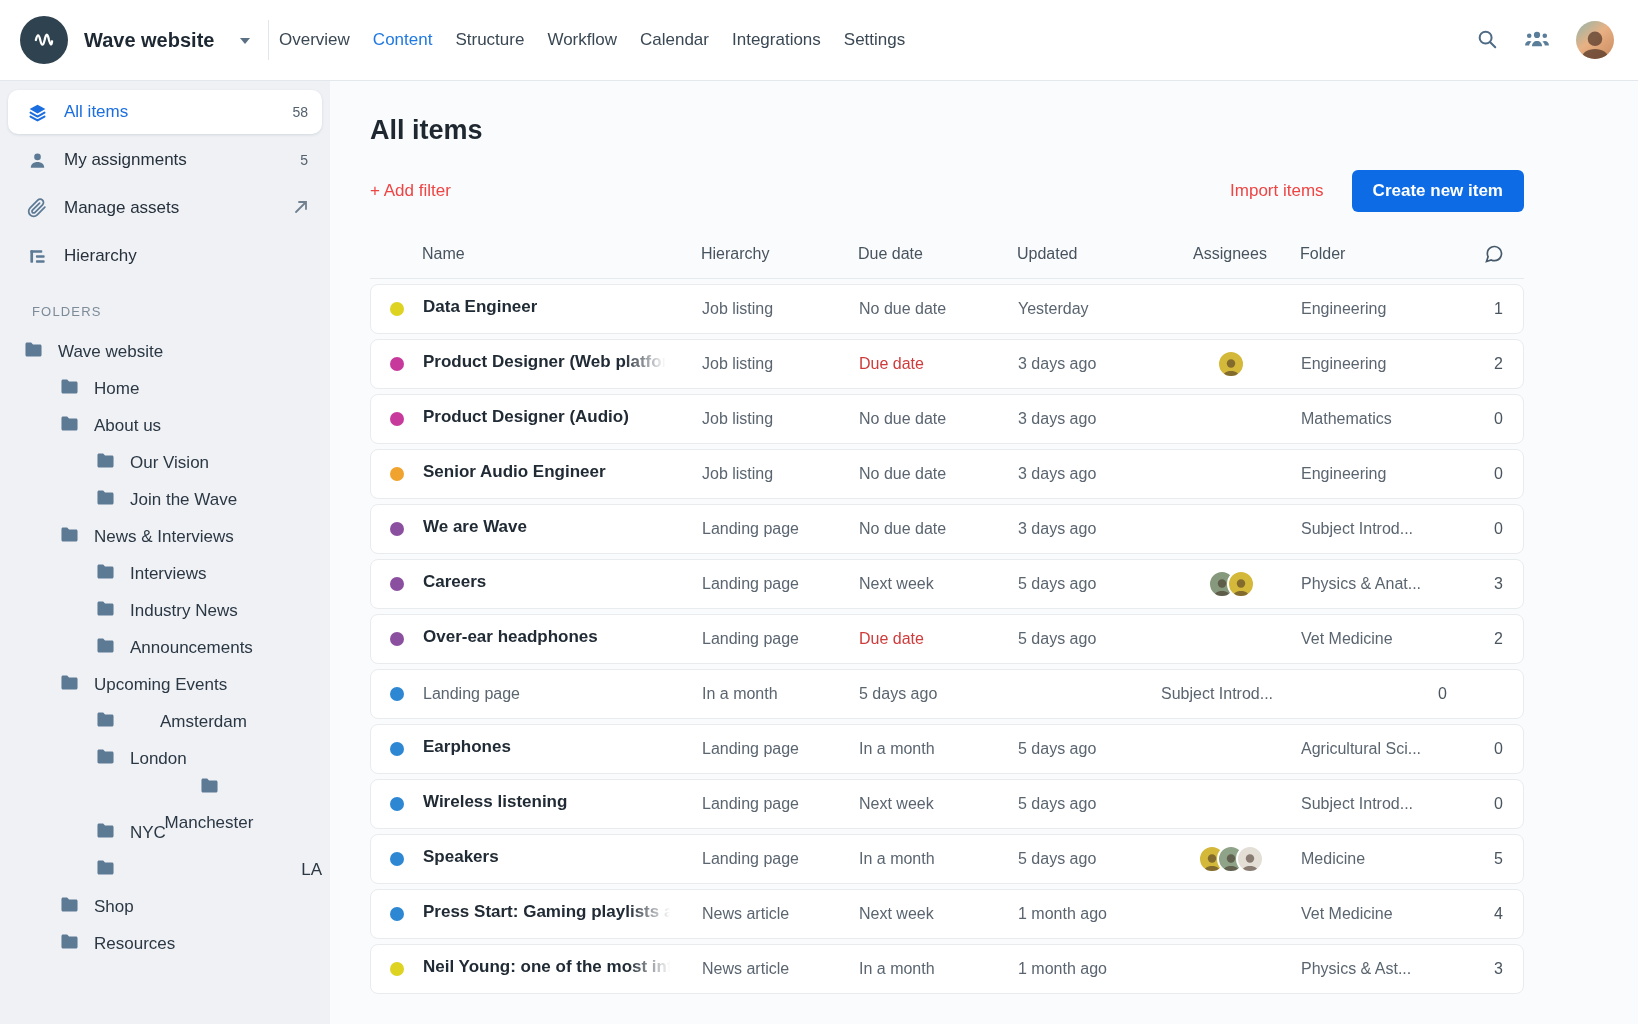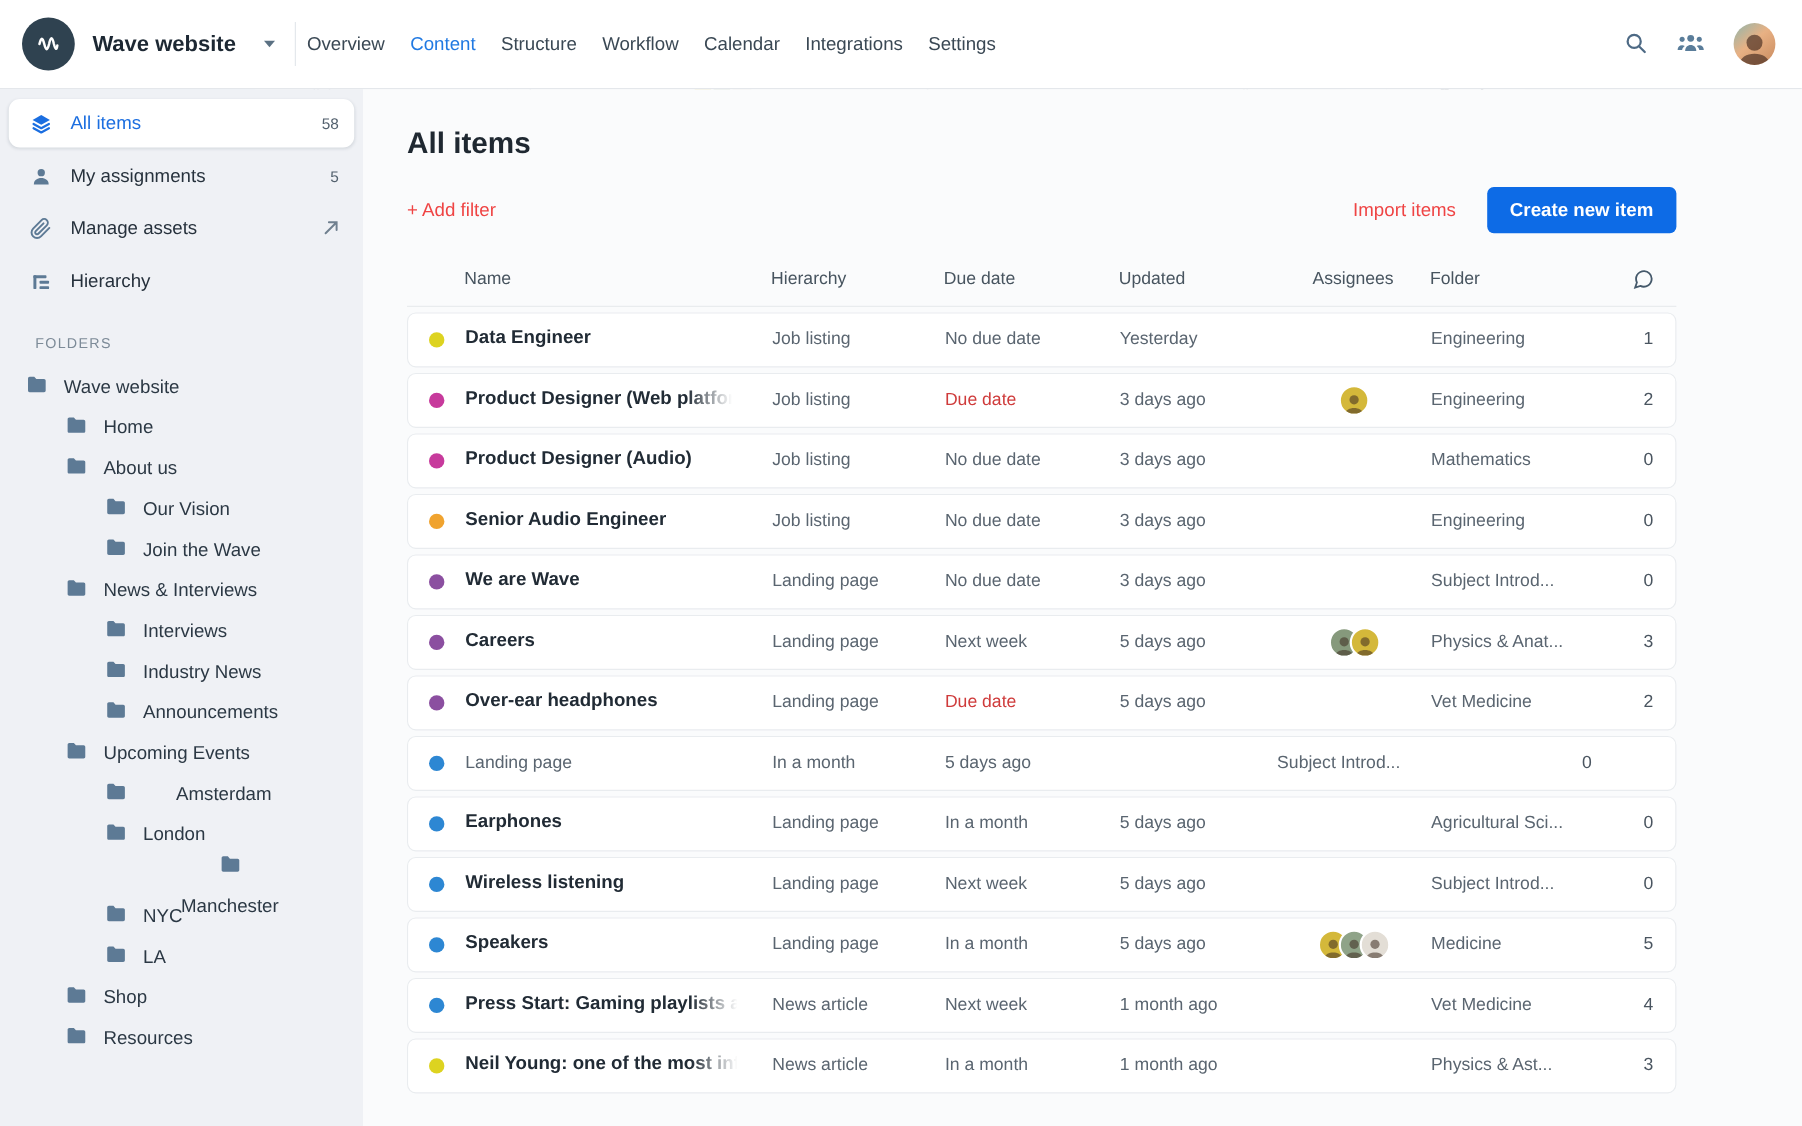--- a/index.html
+++ b/index.html
@@ -287,21 +287,21 @@
       <span class="t-label">Manchester</span>
     </div>
       <div class="tree-item" style="padding-left: 88px;">
       <span>
         <svg width="19" height="17" viewBox="0 0 20 18" fill="#5d7a95">
           <path d="M1.5 3.2c0-.9.7-1.6 1.6-1.6h4.4l2 2.2h7.4c.9 0 1.6.7 1.6 1.6v9.4c0 .9-.7 1.6-1.6 1.6H3.1c-.9 0-1.6-.7-1.6-1.6z"></path>
         </svg>
       </span>
       <span class="t-label">NYC</span>
     </div>
-      <div class="tree-item" style="padding-left: 88px;">
+      <div class="tree-item" style="padding-left: 88px; justify-content: space-between;">
       <span>
         <svg width="19" height="17" viewBox="0 0 20 18" fill="#5d7a95">
           <path d="M1.5 3.2c0-.9.7-1.6 1.6-1.6h4.4l2 2.2h7.4c.9 0 1.6.7 1.6 1.6v9.4c0 .9-.7 1.6-1.6 1.6H3.1c-.9 0-1.6-.7-1.6-1.6z"></path>
         </svg>
       </span>
       <span class="t-label">LA</span>
     </div>
       <div class="tree-item" style="padding-left: 52px;">
       <span>
         <svg width="19" height="17" viewBox="0 0 20 18" fill="#5d7a95">

